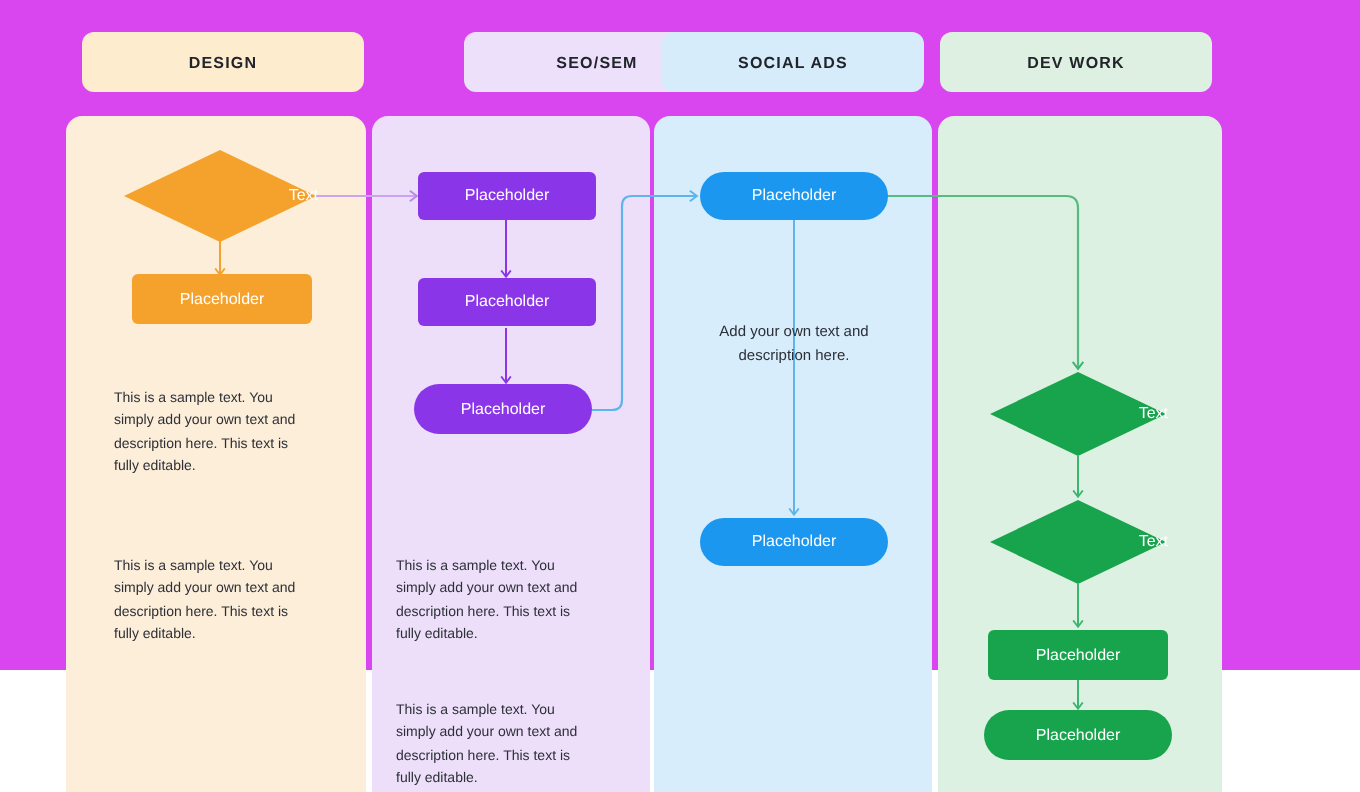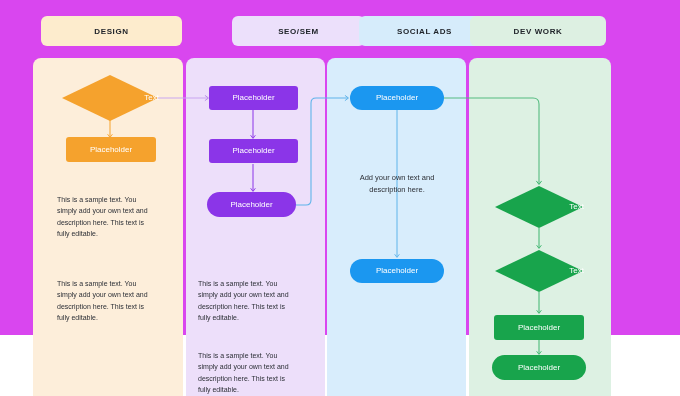--- a/index.html
+++ b/index.html
@@ -29,21 +29,21 @@
     display: flex;
     align-items: center;
     justify-content: center;
     font-size: 8px;
     font-weight: bold;
     letter-spacing: 0.6px;
     color: #21252b;
   }
   .tab-design { left: 41px;  width: 141px; background: #fdeccd; }
   .tab-seo    { left: 190px; width: 133px; background: #ece0fb; margin-left: 42px; }
-  .tab-social { left: 331px; width: 131px; background: #d6ecfb; margin-left: 28px; }
+  .tab-social { left: 331px; width: 131px; background: #d6ecfb; }
   .tab-dev    { left: 470px; width: 136px; background: #ddf0e2; text-align: right; }
 
   
   .lane {
     position: absolute;
     top: 58px;
     border-radius: 8px 8px 0 0;
   }
   .lane-design { left: 33px;  width: 150px; height: 338px; background: #fdeeda; }
   .lane-seo    { left: 186px; width: 139px; height: 338px; background: #eddffa; }
@@ -202,21 +202,21 @@
   </div>
 
   <div class="para" style="left:198px; top:278px; width:99px;">This is a sample text. You simply add your own text and description here. This text is fully editable.</div>
 
   <div class="para" style="left:198px; top:350px; width:99px;">This is a sample text. You simply add your own text and description here. This text is fully editable.</div>
 
   <div class="node pill n-blue" style="left:350px; top:86px; width:94px; height:24px;">
     <span>Placeholder</span>
   </div>
 
-  <div class="mid-note" style="left:347px; top:172px; width:100px;">Add your own text and description here.</div>
+  <div class="mid-note" style="left:347px; top:160px; width:100px;">Add your own text and description here.</div>
 
   <div class="node pill n-blue" style="left:350px; top:259px; width:94px; height:24px;">
     <span>Placeholder</span>
   </div>
 
   <div class="node diamond-wrap" style="left:494px; top:185px; width:90px; height:44px;">
     <svg class="diamond-shape" viewBox="0 0 90 44" preserveAspectRatio="none">
       <polygon points="45,1 89,22 45,43 1,22" fill="#18a44c"></polygon>
     </svg>
     <span class="diamond-label">Text</span>

